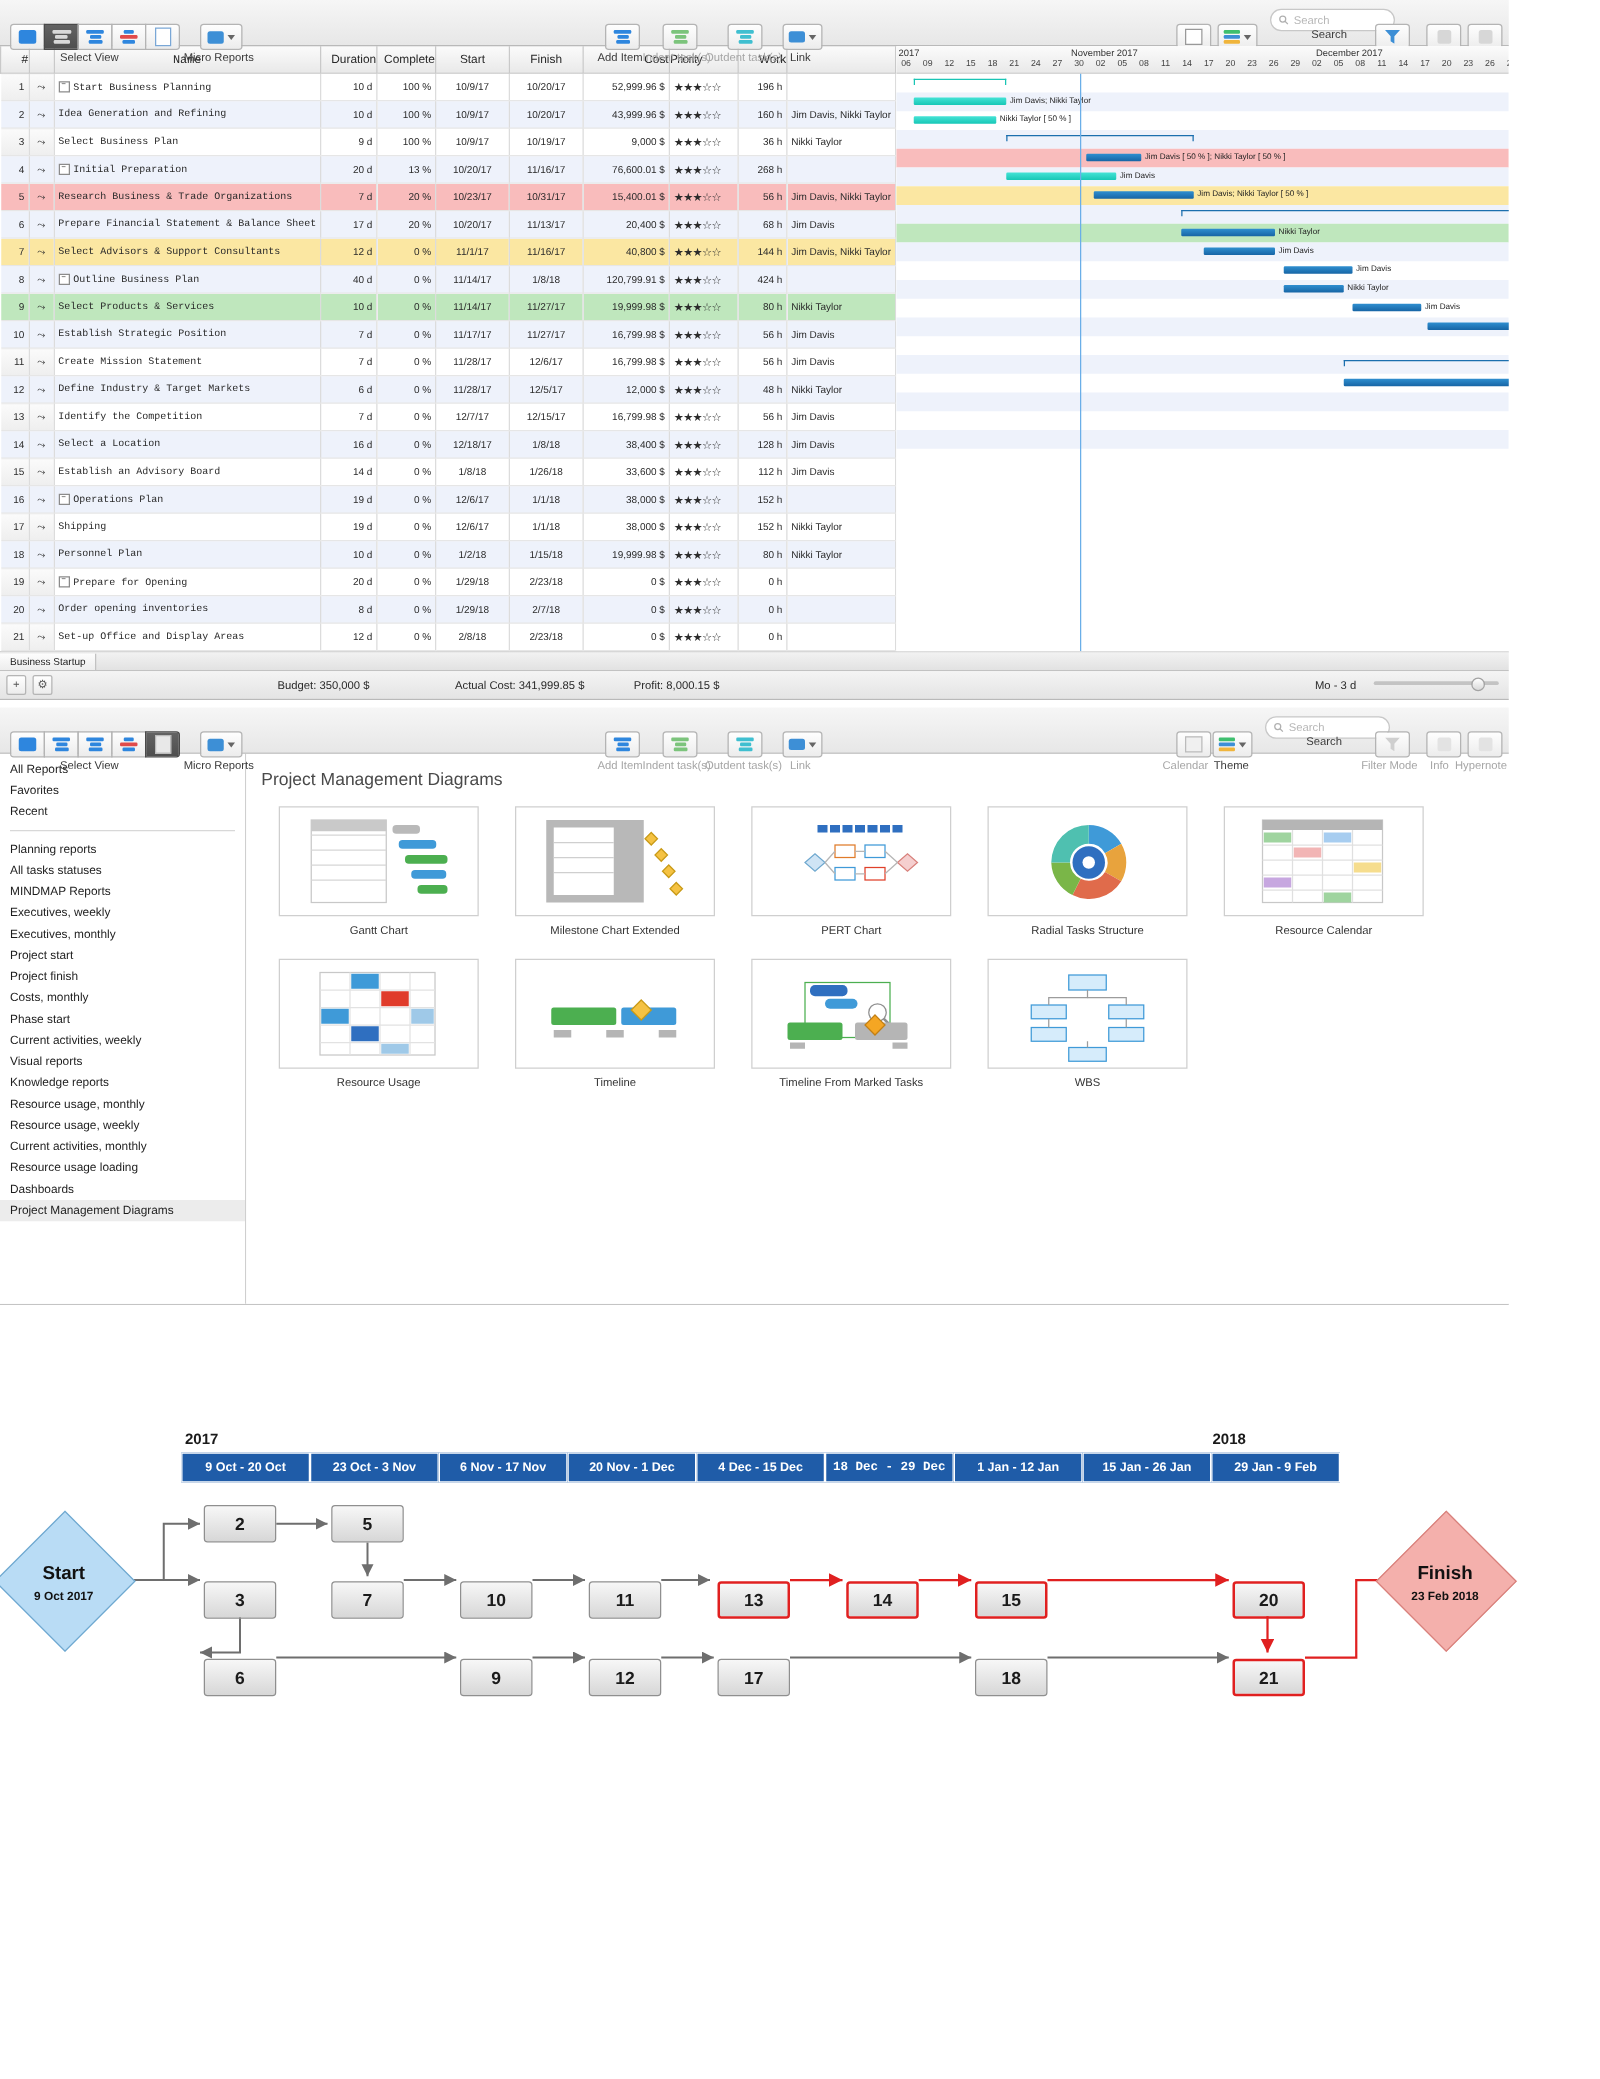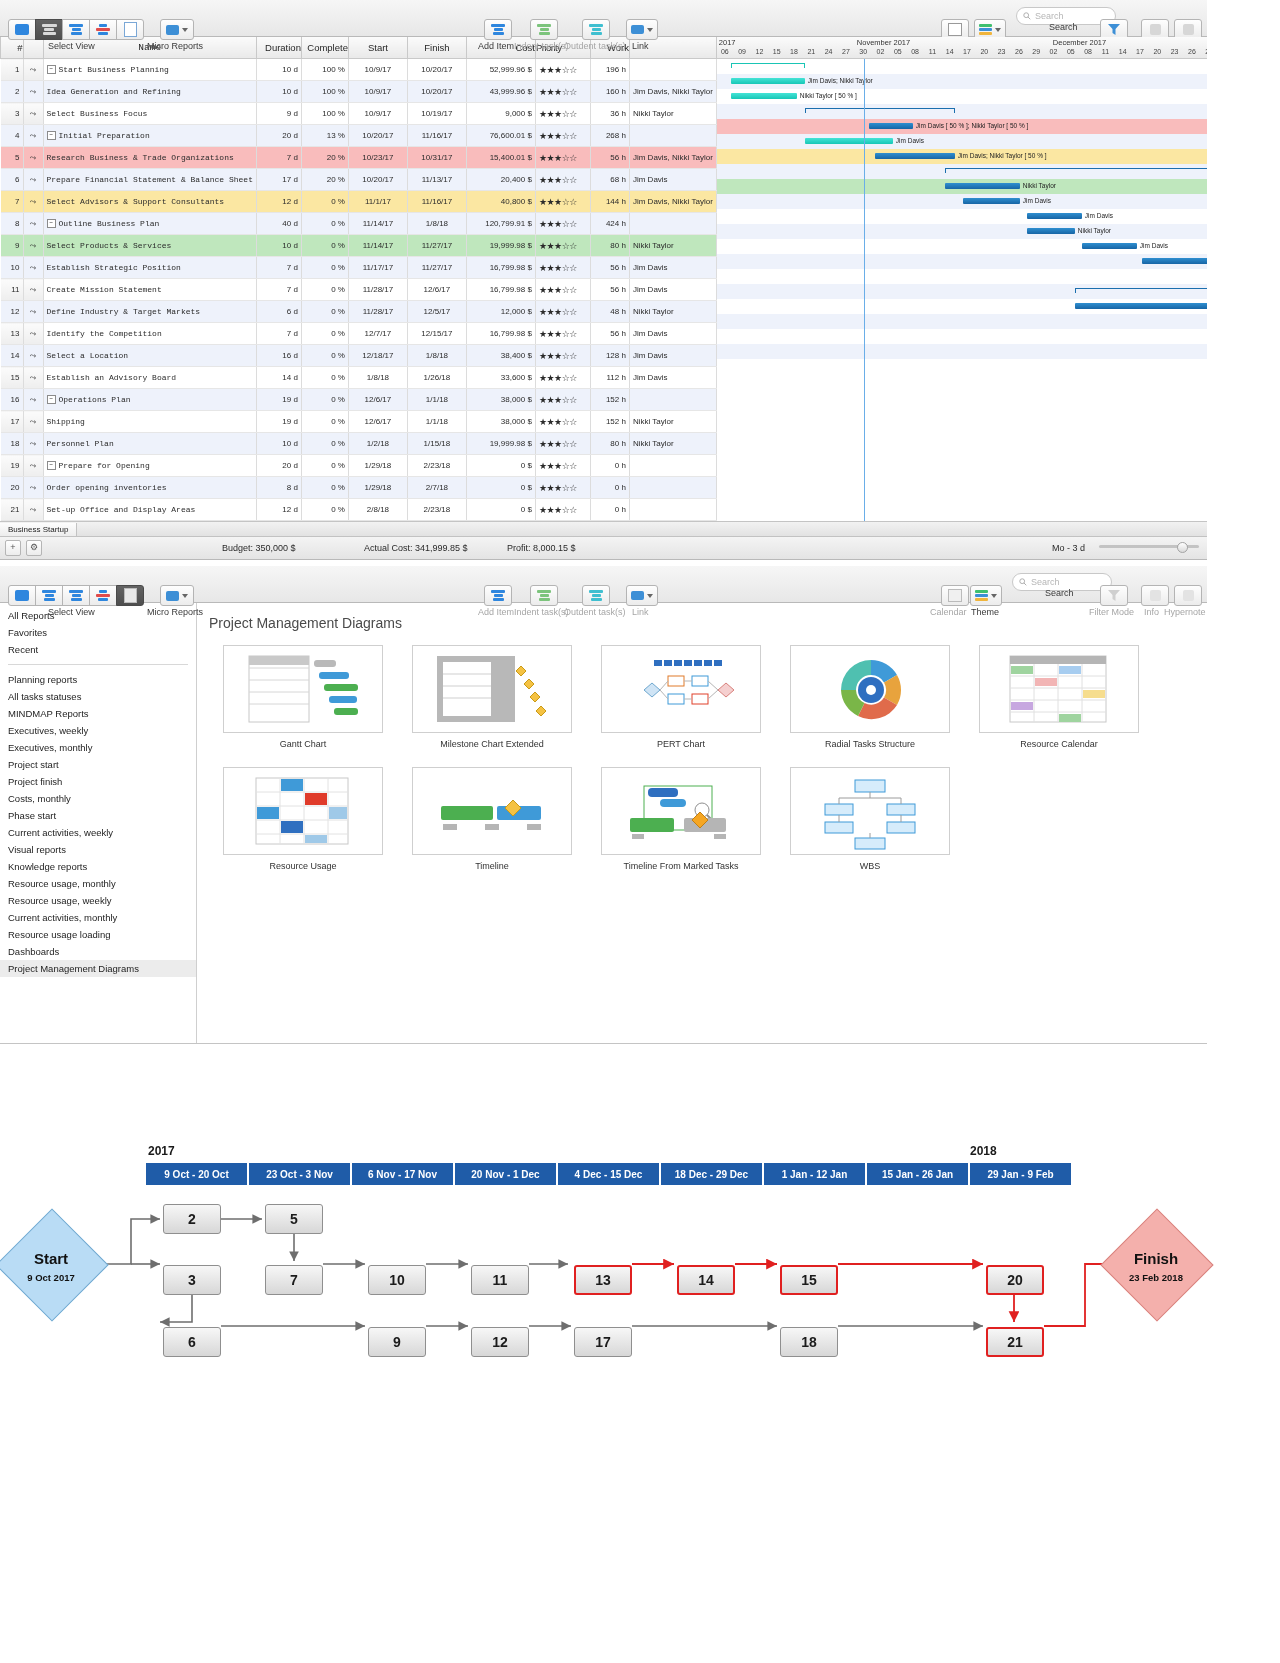--- a/index.html
+++ b/index.html
@@ -271,21 +271,21 @@
             <td class="c-start">10/9/17</td>
             <td class="c-finish">10/20/17</td>
             <td class="c-cost">43,999.96 $</td>
             <td class="c-pri">★★★☆☆</td>
             <td class="c-work">160 h</td>
             <td class="c-res">Jim Davis, Nikki Taylor</td>
           </tr>
           <tr>
             <td class="c-num">3</td>
             <td class="c-ico">⤳</td>
-            <td class="c-name ind1">Select Business Focus</td>
+            <td class="c-name ind1">Select Business Plan</td>
             <td class="c-dur">9 d</td>
             <td class="c-comp">100 %</td>
             <td class="c-start">10/9/17</td>
             <td class="c-finish">10/19/17</td>
             <td class="c-cost">9,000 $</td>
             <td class="c-pri">★★★☆☆</td>
             <td class="c-work">36 h</td>
             <td class="c-res">Nikki Taylor</td>
           </tr>
           <tr class="alt">
@@ -960,21 +960,21 @@
 
   <div class="tl">
     <div class="tl-year" style="left:3px;">2017</div>
     <div class="tl-year" style="left:825px;">2018</div>
     <div id="tl-cells">
         <div class="tl-cell" style="left: 0px; width: 103px;">9 Oct - 20 Oct</div>
         <div class="tl-cell" style="left: 103px; width: 103px;">23 Oct - 3 Nov</div>
         <div class="tl-cell" style="left: 206px; width: 103px;">6 Nov - 17 Nov</div>
         <div class="tl-cell" style="left: 309px; width: 103px;">20 Nov - 1 Dec</div>
         <div class="tl-cell" style="left: 412px; width: 103px;">4 Dec - 15 Dec</div>
-        <div class="tl-cell" style="left: 515px; width: 103px;">18 Dec - 29 Dec</div>
+        <div class="tl-cell" style="left: 515px; width: 103px; font-family: Liberation Mono, monospace;">18 Dec - 29 Dec</div>
         <div class="tl-cell" style="left: 618px; width: 103px;">1 Jan - 12 Jan</div>
         <div class="tl-cell" style="left: 721px; width: 103px;">15 Jan - 26 Jan</div>
         <div class="tl-cell" style="left: 824px; width: 103px;">29 Jan - 9 Feb</div>
       </div>
   </div>
 
   <div class="pert-canvas">
     <svg width="1207" height="210" style="position:absolute;left:0;top:0;">
       <defs>
         <marker id="ag" markerWidth="7" markerHeight="7" refX="6" refY="3" orient="auto">

